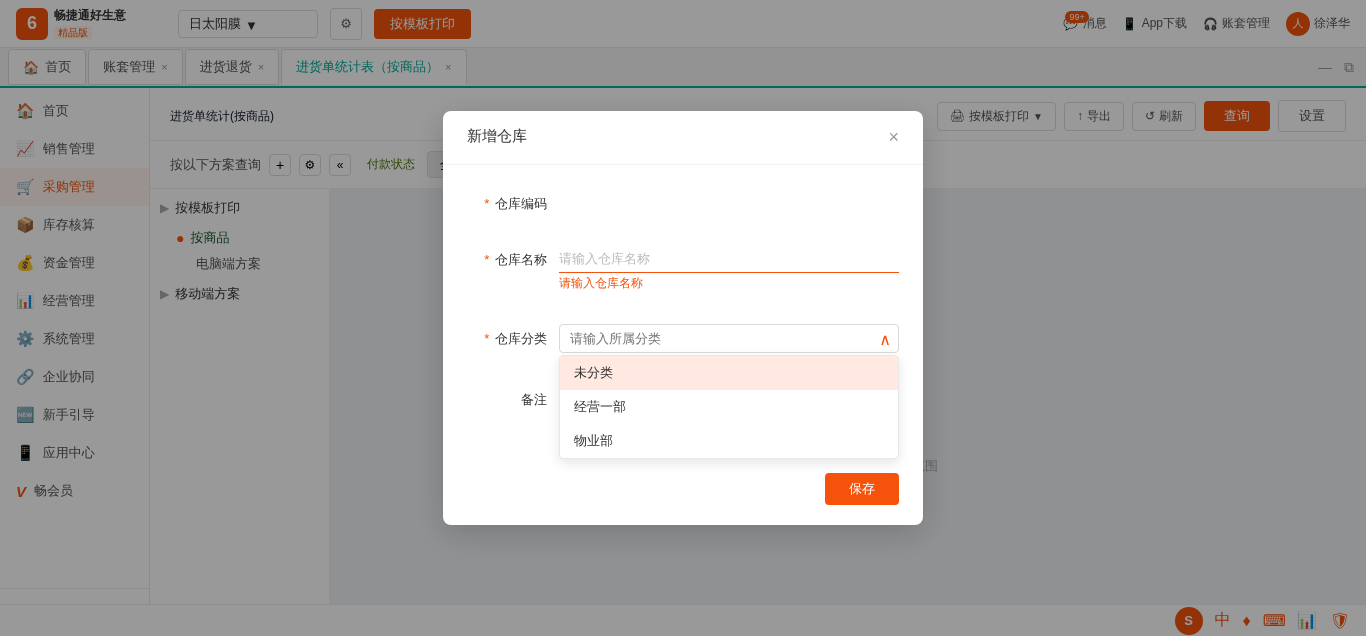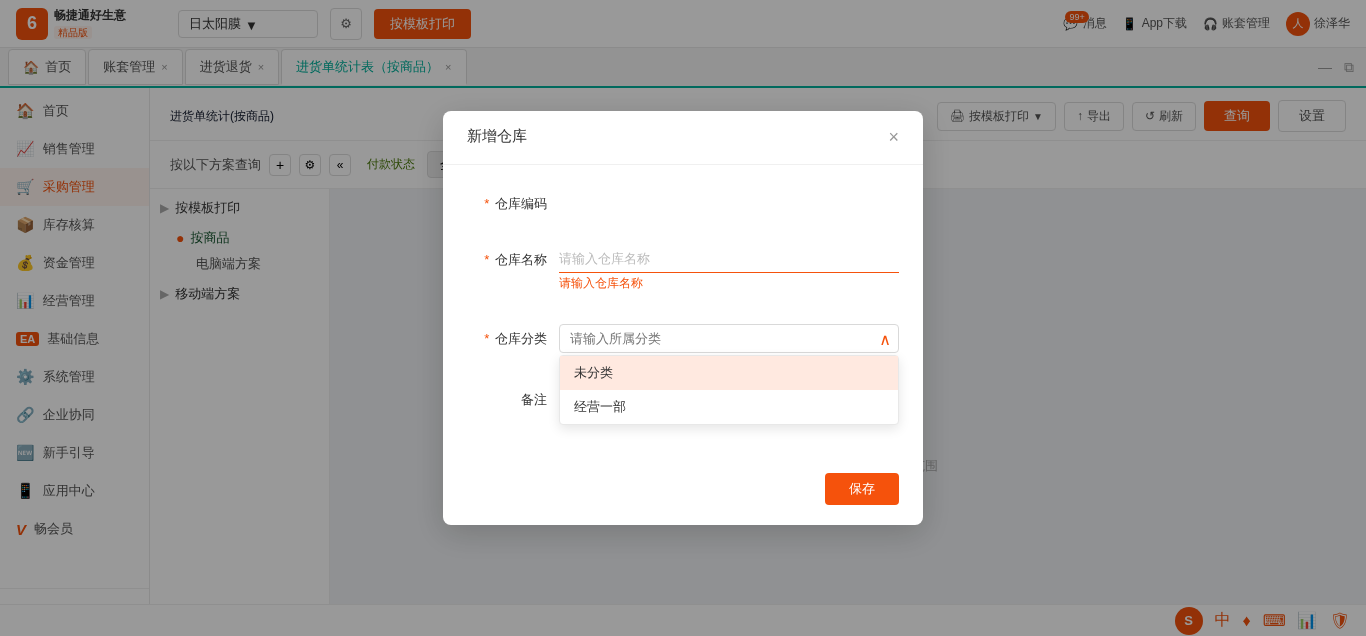--- a/index.html
+++ b/index.html
@@ -256,24 +256,20 @@
       <span class="sidebar-icon">📦</span>
       <span>库存核算</span>
     </div>
     <div class="sidebar-item">
       <span class="sidebar-icon">💰</span>
       <span>资金管理</span>
     </div>
     <div class="sidebar-item">
       <span class="sidebar-icon">📊</span>
       <span>经营管理</span>
-    </div>
-    <div class="sidebar-item">
-      <span class="sidebar-icon" style="background:#f5520c;color:#fff;border-radius:3px;padding:1px 4px;font-size:11px;font-weight:bold;">EA</span>
-      <span>基础信息</span>
     </div>
     <div class="sidebar-item">
       <span class="sidebar-icon">⚙️</span>
       <span>系统管理</span>
     </div>
     <div class="sidebar-item">
       <span class="sidebar-icon">🔗</span>
       <span>企业协同</span>
     </div>
     <div class="sidebar-item">
@@ -407,20 +403,21 @@
           <span class="required">*</span>
           <span>仓库分类</span>
         </div>
         <div class="classify-wrapper">
           <input class="classify-input" type="text" placeholder="请输入所属分类" style="">
           <span class="classify-arrow">∧</span>
           
           <div class="dropdown-list">
             <div class="dropdown-item selected">未分类</div>
             <div class="dropdown-item">经营一部</div>
+            <div class="dropdown-item">物业部</div>
           </div>
         </div>
       </div>
 
       <div class="form-row">
         <div class="form-label">
           <span>备注</span>
         </div>
         <input class="form-input" type="text" placeholder="" style="">
       </div>

